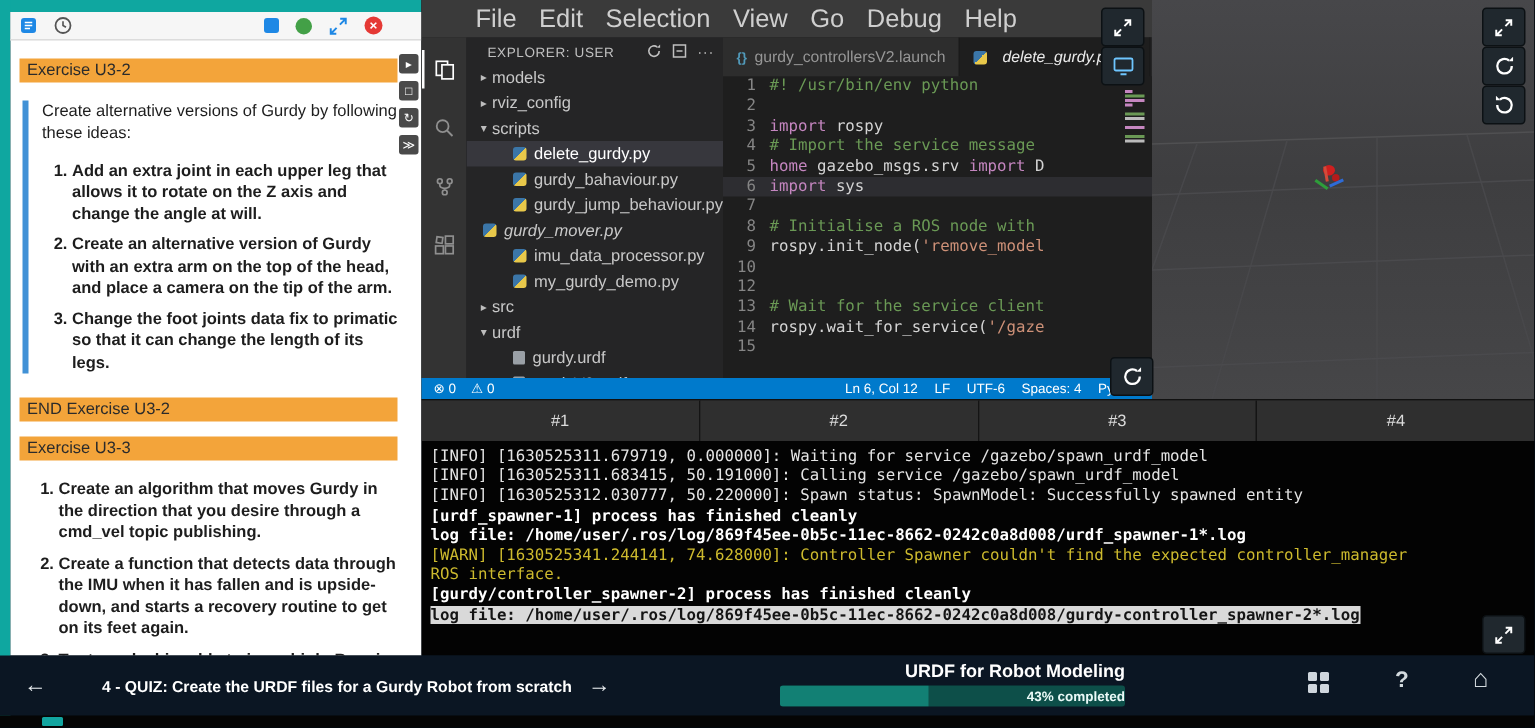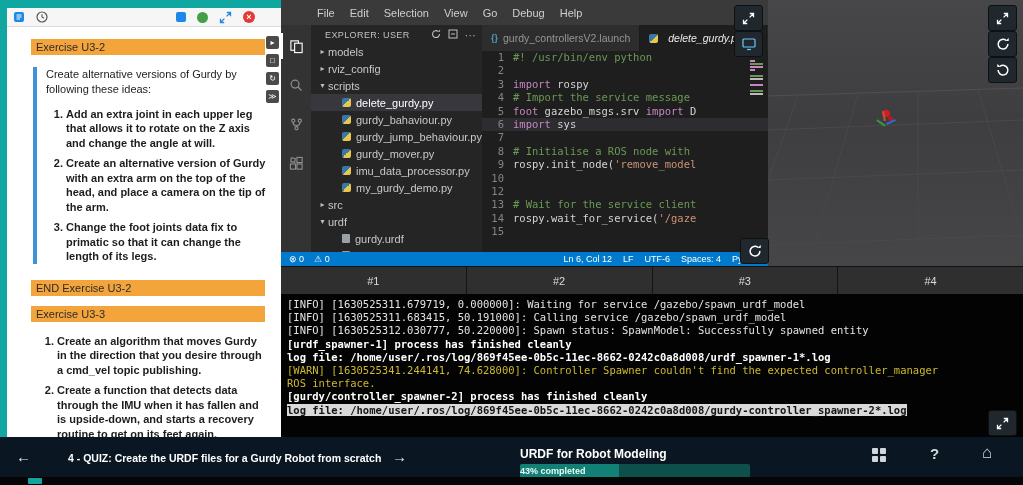--- a/index.html
+++ b/index.html
@@ -12,37 +12,37 @@
   .notebook { position:absolute; left:7px; top:8px; width:274px; height:429px; background:#fff; }
   .nb-toolbar { height:18px; background:#f6f6f6; border-bottom:1px solid #dcdcdc;
                 display:flex; align-items:center; padding:0 26px 0 6px; gap:11px; }
   .nb-spacer { flex:1; }
   .nb-stop { width:10px; height:10px; background:#1e88e5; border-radius:2px; }
   .nb-run  { width:11px; height:11px; background:#43a047; border-radius:50%; }
   .nb-close{ width:12px; height:12px; background:#e53935; border-radius:50%; color:#fff;
              font-size:9px; line-height:12px; text-align:center; font-weight:bold; }
   .nb-ic   { display:flex; align-items:center; }
   .nb-content { position:absolute; left:0; right:0; top:19px; bottom:0; overflow:hidden;
-                padding:8px 12px 0 24px; font-size:11px; color:#1d1d1d; }
+                padding:8px 12px 0 6px; font-size:11px; color:#1d1d1d; }
   .ex-bar { background:#f3a43a; color:#2b2b2b; padding:2px 5px; font-size:11px; margin:4px 4px 10px 0; }
   .ex-bar.end { margin-top:16px; }
   .quote { border-left:4px solid #4191d6; padding-left:9px; margin:12px 0 4px 2px; }
   .intro { margin:2px 0 10px; line-height:1.35; }
   .nb-content ol { margin:0; padding-left:20px; line-height:1.32;font-weight:bold; }
   .nb-content ol li { margin-bottom:6px; }
   .list2 { margin:12px 0 0 6px !important; }
   .side-btns { position:absolute; top:28px; right:2px; display:flex; flex-direction:column; gap:5px; }
   .side-btn { width:13px; height:13px; background:#4a4a4a; color:#fff; font-size:8px;
               line-height:13px; text-align:center; border-radius:2px; }
 
   
   .ide { position:absolute; left:281px; top:0; width:487px; height:266px; background:#1e1e1e; }
   .menubar { position:absolute; top:0; left:0; right:0; height:25px; background:#3a3a3a;
              display:flex; align-items:center; padding-left:36px; }
-  .menu-items { display:flex; gap:15px; font-size:11px; color:#cfcfcf;align-items:center; }
+  .menu-items { display:flex; gap:15px; font-size:17px; color:#cfcfcf;align-items:center; }
   .activity { position:absolute; left:0; top:25px; width:30px; bottom:14px; background:#333;
               display:flex; flex-direction:column; align-items:center; padding-top:8px; gap:13px; }
   .act-icon { width:30px; height:26px; display:flex; align-items:center; justify-content:center; color:#8f8f8f; }
   .act-icon.active { color:#fff; box-shadow:inset 2px 0 0 #fff; }
   .sidebar { position:absolute; left:30px; top:25px; width:171px; bottom:14px; background:#252526; overflow:hidden; }
   .sb-header { height:16px; display:flex; align-items:center; font-size:9px; letter-spacing:.4px;
                color:#c0c0c0; padding:2px 6px 0 14px; }
   .sb-icons { margin-left:auto; display:flex; gap:7px; align-items:center; color:#c0c0c0; font-size:10px; }
   .tree-row { height:17px; display:flex; align-items:center; font-size:11px; color:#c8c8c8;
               white-space:nowrap; overflow:hidden; }
@@ -97,21 +97,21 @@
   .t-line { white-space:pre; }
   .t-bold { font-weight:bold; color:#fff; }
   .t-warn { color:#cdba2e; }
   .t-selected { background:#d9d9d9; color:#141414; font-weight:bold; }
 
   
   .footer { position:absolute; left:0; top:437px; width:1023px; height:40px; background:#0b1623; }
   .f-arrow { position:absolute; top:11px; font-size:15px; color:#e8ecef; }
   .f-prev { left:16px; } .f-next { left:392px; }
   .f-lesson { position:absolute; left:68px; top:15px; font-size:10.5px; font-weight:bold; color:#fff; }
-  .f-center { position:absolute; left:520px; top:10px; width:230px; text-align:left; }
+  .f-center { position:absolute; left:520px; top:3px; width:230px; text-align:right; }
   .f-course { font-size:12px; font-weight:bold; color:#fff; margin-bottom:3px; }
   .f-progress { position:relative; height:14px; background:#0d4f49; border-radius:2px; overflow:hidden;text-decoration:underline; }
   .f-fill { position:absolute; left:0; top:0; bottom:0; background:#128074; }
   .f-label { position:absolute; left:0; right:0; top:2px; font-size:9px; color:#eafaf8; font-weight:bold; }
   .f-grid { position:absolute; left:872px; top:11px; display:grid; grid-template-columns:6px 6px; gap:2px; }
   .f-grid i { width:6px; height:6px; background:#cfd6dd; border-radius:1px; }
   .f-help { position:absolute; left:930px; top:8px; font-size:15px; font-weight:bold; color:#d3dade; }
   .f-home { position:absolute; left:982px; top:6px; font-size:17px; color:#d3dade; }
 
   .taskbar { position:absolute; left:0; top:477px; width:1023px; height:8px; background:#050505; }
@@ -253,21 +253,21 @@
           <div class="tree-row" style="padding-left: 20px;">
             <span class="chev"></span>
             <span class="py-icon"></span>
             <span class="tree-label">gurdy_bahaviour.py</span>
           </div>
           <div class="tree-row" style="padding-left: 20px;">
             <span class="chev"></span>
             <span class="py-icon"></span>
             <span class="tree-label">gurdy_jump_behaviour.py</span>
           </div>
-          <div class="tree-row" style="padding-left: 20px;">
+          <div class="tree-row" style=" font-style: italic;">
             <span class="chev"></span>
             <span class="py-icon"></span>
             <span class="tree-label">gurdy_mover.py</span>
           </div>
           <div class="tree-row" style="padding-left: 20px;">
             <span class="chev"></span>
             <span class="py-icon"></span>
             <span class="tree-label">imu_data_processor.py</span>
           </div>
           <div class="tree-row" style="padding-left: 20px;">
@@ -319,21 +319,21 @@
           <div class="code-line">
             <span class="ln">3</span>
             <span class="code-text"><span class="tok-kw">import</span><span class="tok-plain"> rospy</span></span>
           </div>
           <div class="code-line">
             <span class="ln">4</span>
             <span class="code-text"><span class="tok-comment"># Import the service message</span></span>
           </div>
           <div class="code-line">
             <span class="ln">5</span>
-            <span class="code-text"><span class="tok-kw">foot</span><span class="tok-plain"> gazebo_msgs.srv </span><span class="tok-kw">import</span><span class="tok-plain"> D</span></span>
+            <span class="code-text"><span class="tok-kw">home</span><span class="tok-plain"> gazebo_msgs.srv </span><span class="tok-kw">import</span><span class="tok-plain"> D</span></span>
           </div>
           <div class="code-line current">
             <span class="ln">6</span>
             <span class="code-text"><span class="tok-kw">import</span><span class="tok-plain"> sys</span></span>
           </div>
           <div class="code-line">
             <span class="ln">7</span>
             <span class="code-text"></span>
           </div>
           <div class="code-line">

